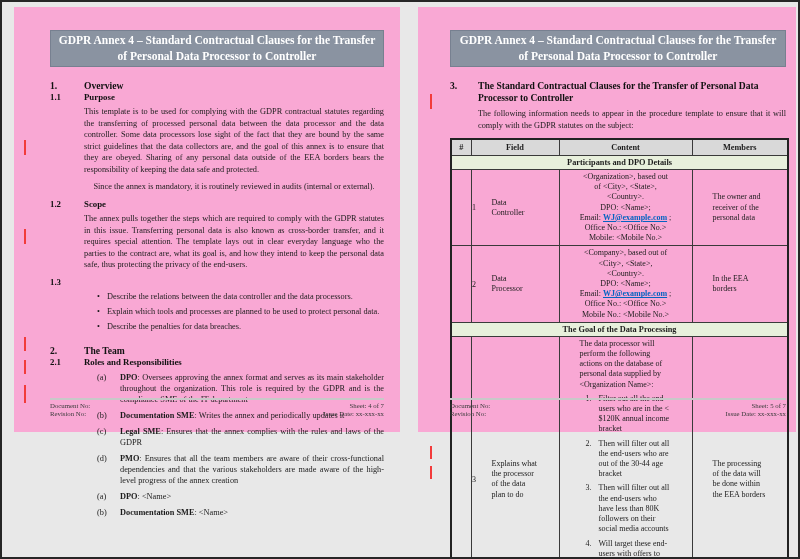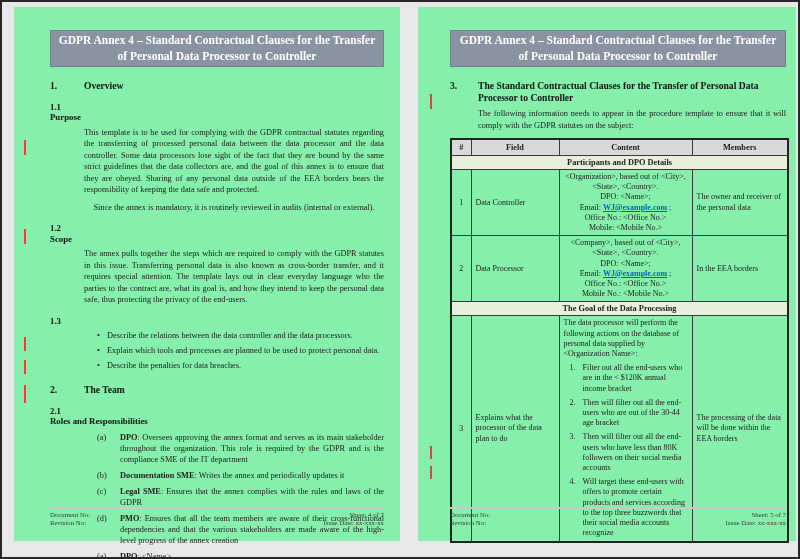--- a/index.html
+++ b/index.html
@@ -1,45 +1,45 @@
 <!DOCTYPE html>
 <html><head>
 <meta charset="utf-8">
 <style>
   html,body{margin:0;padding:0;background:#fff;font-family:"Liberation Serif","DejaVu Serif",serif;}
   .frame{position:relative;width:796px;height:555px;border:2px solid #262626;background:#e8e8e8;overflow:hidden;}
-  .page{position:absolute;top:5px;height:534px;background:#86efac;box-sizing:border-box;}
+  .page{position:absolute;top:5px;height:425px;background:#f9a8d4;box-sizing:border-box;}
   .page-left{left:12px;width:386px;padding:23px 16px 0 36px;}
   .page-right{left:416px;width:378px;padding:23px 10px 0 32px;}
 
   .banner{background:#8a93a1;border:1px solid #778090;color:#fff;font-weight:bold;text-align:center;
           font-size:11.5px;line-height:15.5px;padding:2px 6px;box-sizing:border-box;}
 
   .h1{display:flex;font-weight:bold;font-size:9.6px;line-height:11.5px;color:#111;margin-top:13px;}
-  .h2{display:flex;font-weight:bold;font-size:8.8px;line-height:10.5px;color:#111;margin-top:10px;flex-direction:column;}
+  .h2{display:flex;font-weight:bold;font-size:8.8px;line-height:10.5px;color:#111;}
   .hn{width:34px;flex:none;}
   .page-right .hn{width:28px;}
   .ht{flex:1;}
 
   .p{margin:4px 0 6px 34px;font-size:8.3px;line-height:11.5px;text-align:justify;color:#1c1c1c;}
   .p.single{text-align:center;}
 
   .bullet{display:flex;margin:4px 0 0 47px;font-size:8.3px;line-height:11px;color:#1c1c1c;}
   .bdot{width:10px;flex:none;}
   .bdot::before{content:"•";}
 
   .li{display:flex;margin:5px 0 0 47px;font-size:8.3px;line-height:11px;color:#1c1c1c;}
   .li-label{width:23px;flex:none;}
   .li-body{flex:1;text-align:justify;}
   .li-term{font-weight:bold;}
 
   .intro{margin:5px 0 7px 28px;font-size:8.3px;line-height:11.5px;text-align:justify;color:#1c1c1c;}
 
   table.sct{border-collapse:collapse;table-layout:fixed;width:337px;margin-top:2px;border:2px solid #222;}
-  table.sct th,table.sct td{border:1px solid #3a3a3a;padding:2px 4px;color:#1c1c1c;}
+  table.sct th,table.sct td{border:1px solid #3a3a3a;padding:2px 20px;color:#1c1c1c;}
   table.sct th{background:#d9d9d9;font-weight:bold;text-align:center;font-size:8.3px;padding:3px 2px;}
   td.section-cell{background:#e8f0dc;font-weight:bold;text-align:center;font-size:8.3px;padding:3px 2px;}
   td.cnum{text-align:center;font-size:8px;vertical-align:middle;}
   td.cfield{font-size:8px;line-height:10.2px;vertical-align:middle;padding-left:5px;}
   td.ccontent{font-size:8px;line-height:10.2px;vertical-align:middle;padding:3px 5px;}
   td.ccomments{font-size:8px;line-height:10.2px;vertical-align:middle;padding:3px 5px;}
   .cline{display:block;text-align:center;}
   a.doclink{color:#0563c1;font-weight:bold;text-decoration:underline;cursor:pointer;}
   .step{display:flex;margin:4px 0 0 6px;}
   .step-n{width:13px;flex:none;}

